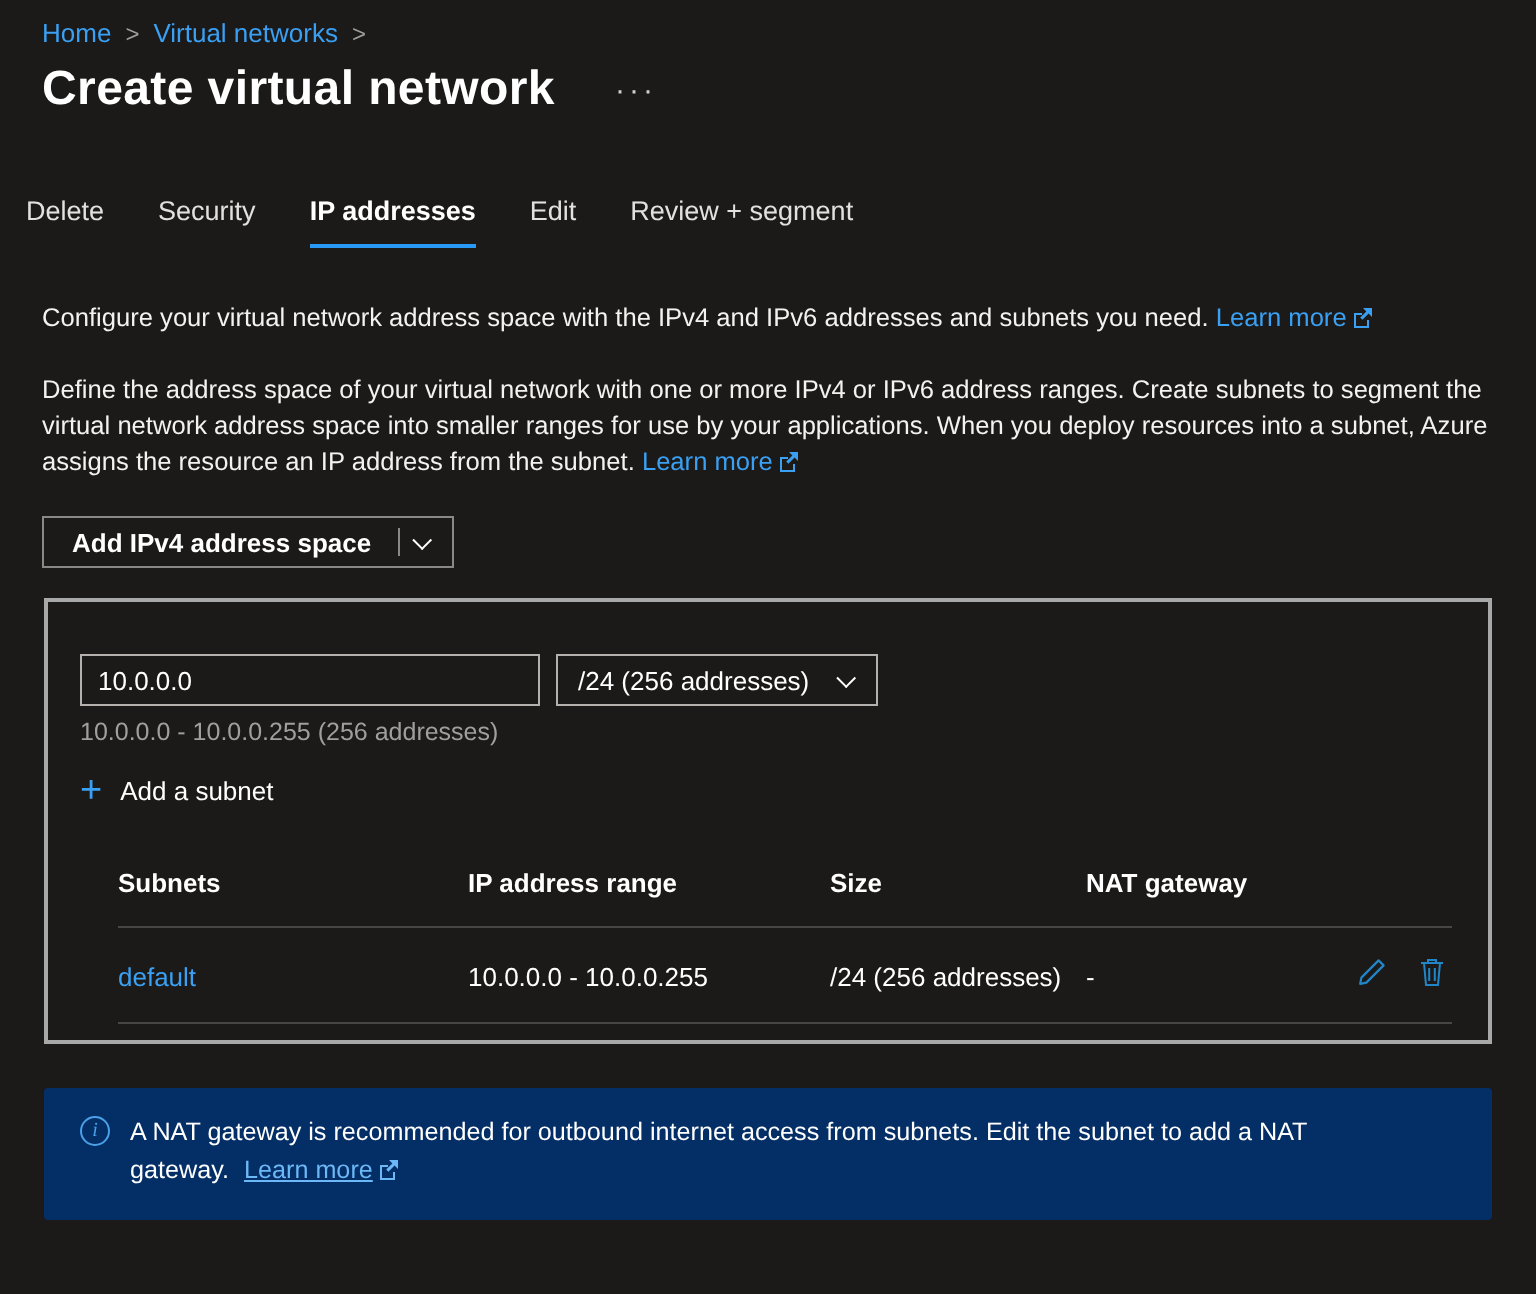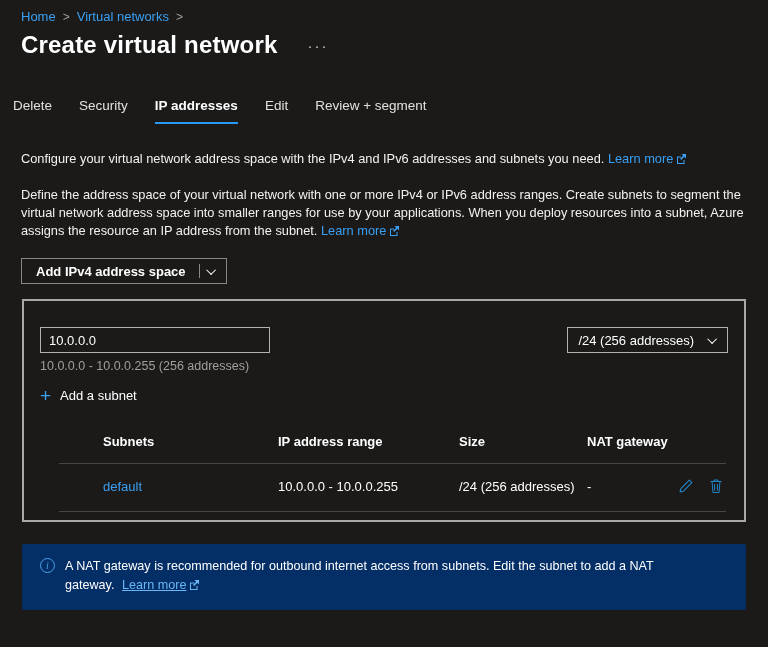--- a/index.html
+++ b/index.html
@@ -51,40 +51,40 @@
     margin: 15px 22px 0 22px;
     border: 2px solid #a8a8a8;
     padding: 12px 16px 8px 16px;
     background: #1b1a19;
   }
   .card-header { display: flex; align-items: flex-start; justify-content: space-between; }
   .card-header-left { display: flex; align-items: flex-start; }
   .card-title { font-size: 13px; color: #ffffff; }
   .delete-space { display: flex; align-items: center; gap: 7px; color: #3aa0f3; cursor: pointer; font-size: 13px; }
 
-  .input-row { display: flex; margin-top: 14px; gap: 24px; justify-content: space-between; }
+  .input-row { display: flex; margin-top: 14px; gap: 8px; }
   .ip-input {
     width: 230px; height: 26px;
     background: #1b1a19; color: #ffffff;
     border: 1px solid #b3b0ad; padding: 0 8px; font-size: 13px;
     font-family: "Liberation Sans", sans-serif;
   }
   .prefix-select {
     height: 26px; border: 1px solid #b3b0ad;
     display: inline-flex; align-items: center; gap: 16px;
     padding: 0 10px; cursor: pointer; font-size: 13px; color: #ffffff;
   }
   .range-summary { color: #a19f9d; margin-top: 6px; font-size: 12.5px; }
 
   .add-subnet { display: flex; align-items: center; margin-top: 15px; cursor: pointer; width: fit-content; }
   .plus-icon { color: #3aa0f3; font-size: 19px; font-weight: 400; margin-right: 9px; line-height: 14px; }
 
   
   .subnet-table { margin: 31px 0 0 19px; padding-right: 2px; }
-  .t-row { display: flex; align-items: flex-start; margin-left: 44px; }
+  .t-row { display: flex; align-items: flex-end; }
   .t-head { font-weight: bold; font-size: 13px; padding-bottom: 14px; }
   .t-body-row { padding: 15px 0; }
   .t-divider { border-bottom: 1px solid #484644; }
   .col-1 { width: 175px; }
   .col-2 { width: 181px; }
   .col-3 { width: 128px; }
   .col-4 { flex: 1; }
   .col-icons { display: flex; gap: 17px; color: #2186c7; padding-right: 4px; }
   .row-icon { cursor: pointer; color: #2186c7; }
 

